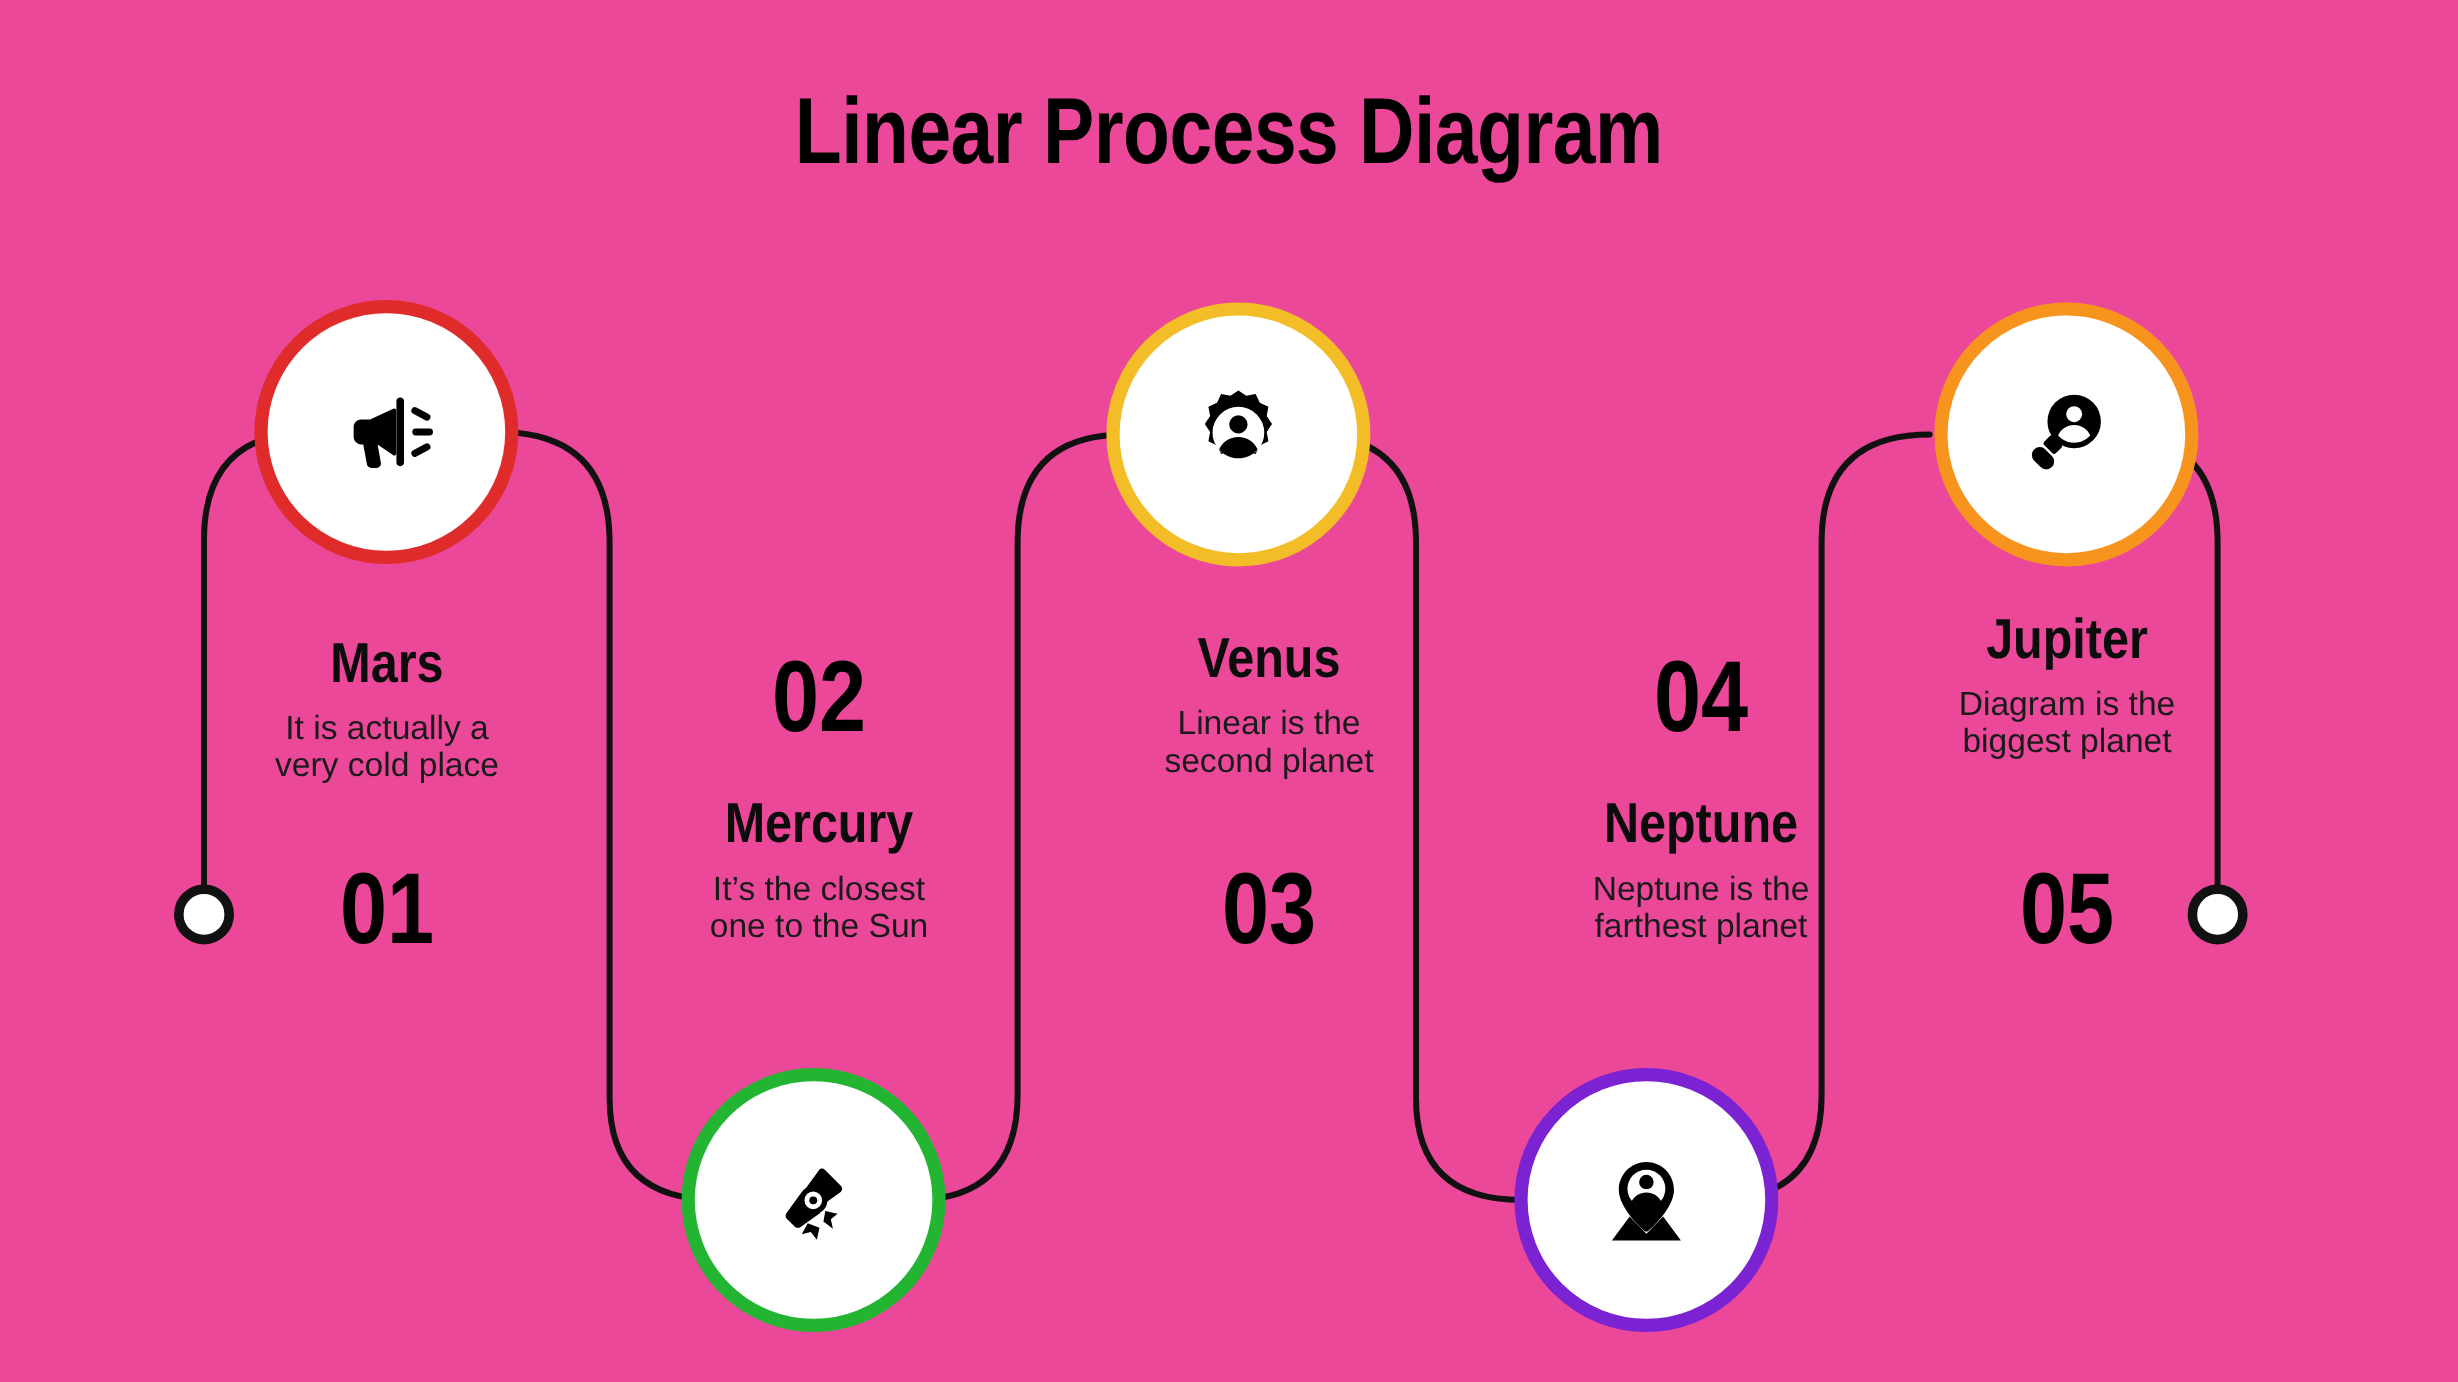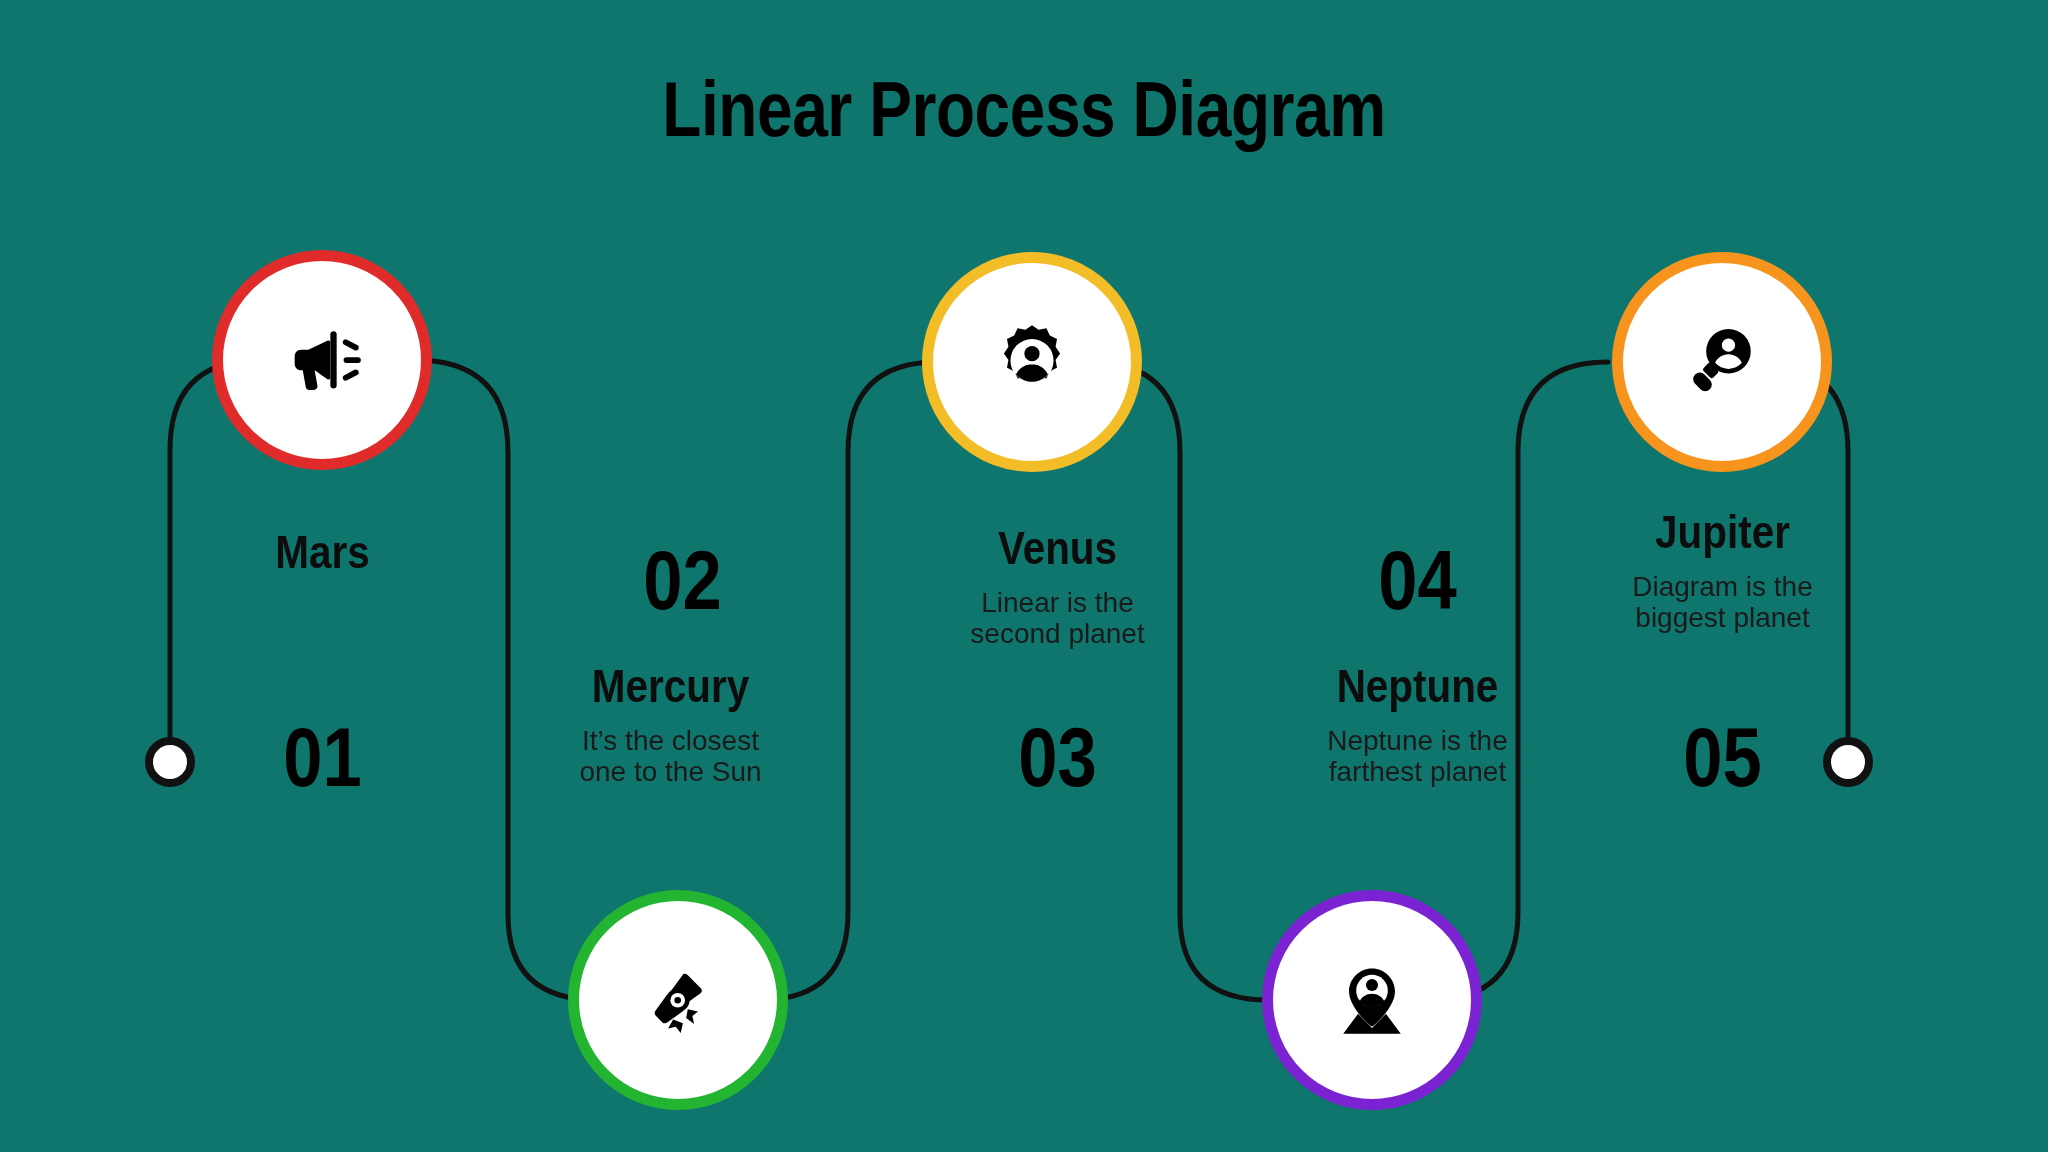--- a/index.html
+++ b/index.html
@@ -10,21 +10,21 @@
   body {
     font-family: "Liberation Sans", sans-serif;
     width: 2048px;
     height: 1152px;
     overflow: hidden;
   }
   #stage {
     position: relative;
     width: 2048px;
     height: 1152px;
-    background: #0f766e;
+    background: #ec4899;
   }
   #title {
     position: absolute;
     left: 0;
     top: 64px;
     width: 2048px;
     text-align: center;
     font-family: "Liberation Sans Narrow", "Liberation Sans", sans-serif;
     font-weight: bold;
     font-size: 78px;
@@ -117,38 +117,42 @@
         <path d="M40 12c-1.2 0-2.2.8-2.2 2.1v35.6c0 1.3 1 2.1 2.2 2.1s2.2-.8 2.2-2.1V14.1c0-1.3-1-2.1-2.2-2.1z"></path>
         <path d="M36 18.5L22.5 24.8h-5.1c-2.4 0-4.4 2-4.4 4.4v5.6c0 2.4 2 4.4 4.4 4.4h1.2l2.1 11.5c.2 1.2 1.3 2.1 2.5 2.1h3.1c1.6 0 2.8-1.4 2.5-3l-1.9-10.6L36 45.5c.8.4 1.7-.2 1.7-1.1V19.6c0-.9-.9-1.5-1.7-1.1z"></path>
         <rect x="47" y="30" width="12" height="4" rx="2"></rect>
         <rect x="46" y="19.5" width="12" height="4" rx="2" transform="rotate(28 52 21.5)"></rect>
         <rect x="46" y="40.5" width="12" height="4" rx="2" transform="rotate(-28 52 42.5)"></rect>
       </svg>
     </span>
   </div>
   <div class="text-block" style="left:180px; top:528px; width:285px;">
     <div class="step-title">Mars</div>
+    <div class="step-desc">
+      <div>It is actually a</div>
+      <div>very cold place</div>
+    </div>
   </div>
   <div class="step-num" style="left:180px; top:715px; width:285px;">01</div>
 
   <div class="node-circle" style="left:568px; top:890px; width:220px; height:220px; border:11px solid #23B532;">
     <span>
       <svg width="92" height="92" viewBox="0 0 64 64" fill="#000000">
         <path d="M38.5 14.5l9.4 9.4c1 1 .9 2.6-.2 3.4l-10.9 7.9-9.6-9.6 7.9-10.9c.8-1.1 2.4-1.2 3.4-.2z"></path>
         <path d="M24.5 28.2l11.3 11.3-11.3 8.2c-1.1.8-2.6.7-3.5-.3l-4.4-4.4c-1-1-1.1-2.4-.3-3.5l8.2-11.3z"></path>
         <path d="M38.8 38.4l7.1 1.6-3.9 3.2 1.2 5.5-5.5-4.2z"></path>
         <path d="M28.6 45.5l-3.5 6.4 5.3-1.3 3.5 4.4 1.5-6.9z"></path>
         <circle cx="31.8" cy="32.2" r="8.2" fill="#000000"></circle>
         <circle cx="31.8" cy="32.2" r="5.1" fill="#ffffff"></circle>
         <circle cx="31.8" cy="32.2" r="2.3" fill="#000000"></circle>
       </svg>
     </span>
   </div>
   <div class="step-num" style="left:540px; top:538px; width:285px;">02</div>
-  <div class="text-block" style="left:528px; top:662px; width:285px;">
+  <div class="text-block" style="left:540px; top:662px; width:285px;">
     <div class="step-title">Mercury</div>
     <div class="step-desc">
       <div>It’s the closest</div>
       <div>one to the Sun</div>
     </div>
   </div>
 
   <div class="node-circle" style="left:922px; top:252px; width:220px; height:220px; border:11px solid #F2BD26;">
     <span>
       <svg width="92" height="92" viewBox="0 0 64 64" fill="#000000">

